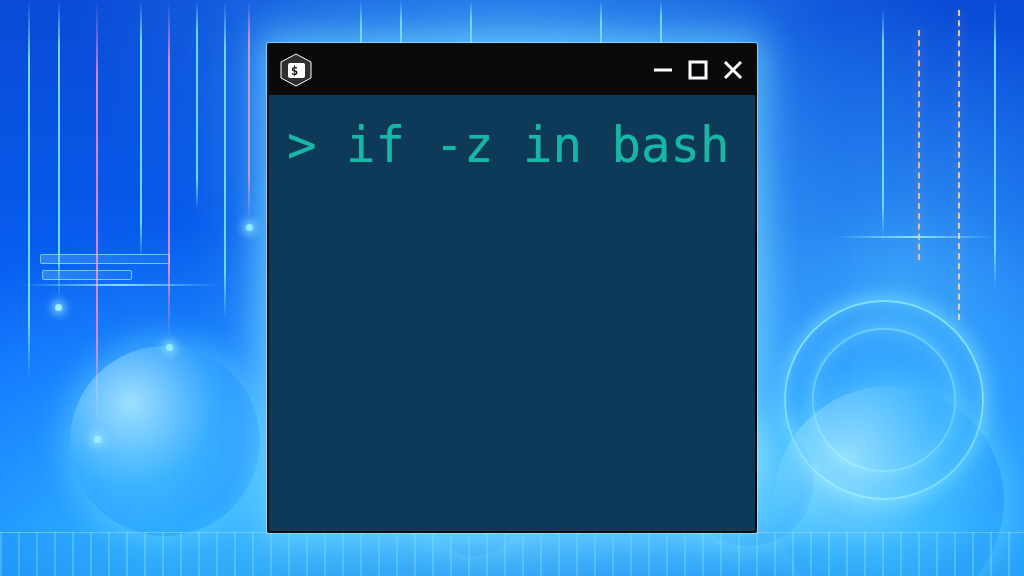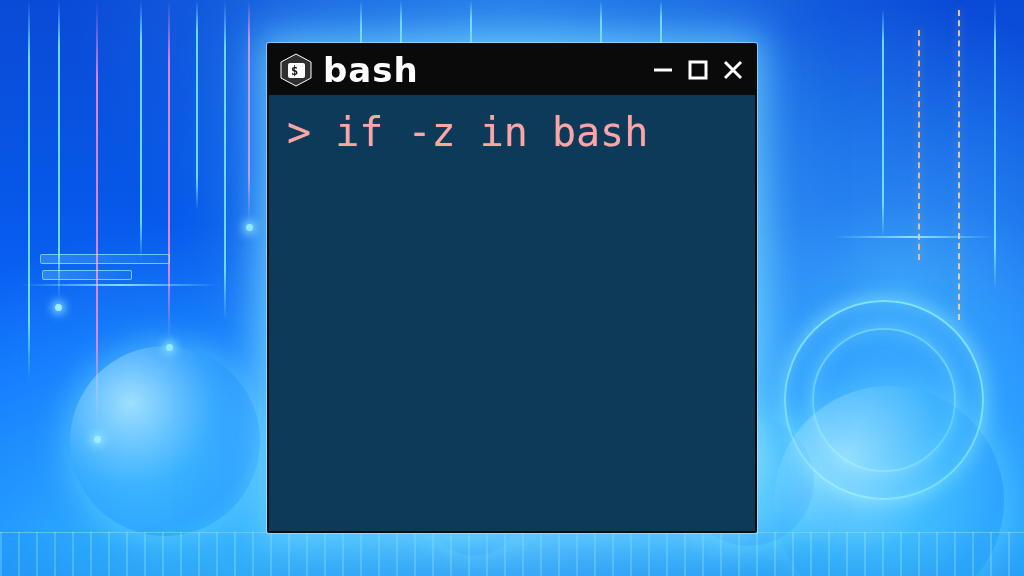--- a/index.html
+++ b/index.html
@@ -76,24 +76,24 @@
     font-family: "DejaVu Sans", "Segoe UI", Arial, sans-serif;
   }
   .app-icon { width:34px; height:34px; position:relative; flex:0 0 auto; }
   .win-title { font-size:34px; font-weight:800; letter-spacing:1px; line-height:1; }
   .titlebar-spacer { flex:1; }
   .win-controls { display:flex; align-items:center; gap:12px; }
   .win-btn { color:#fff; cursor:pointer; display:flex; align-items:center; justify-content:center; }
   .win-btn svg { display:block; }
 
   .term-body {
-    flex:1; padding: 14px 18px 18px 18px;
-    color:#fca5a5;
+    flex:1; padding: 22px 18px 18px 18px;
+    color:#14b8a6;
     font-family: "DejaVu Sans Mono","Menlo","Consolas",ui-monospace,monospace;
-    font-size: 40px; line-height:1.18; white-space:pre-wrap; word-break:break-word;
+    font-size: 49px; line-height:1.18; white-space:pre-wrap; word-break:break-word;
     text-shadow: 0 0 1px rgba(255,255,255,0.25);
   }
   .prompt { }
   .cmd { }
 
   
   .board {
     position:absolute; left:0; right:0; bottom:0; height:44px;
     background:
       repeating-linear-gradient(90deg, rgba(180,245,255,0.25) 0 2px, rgba(180,245,255,0) 2px 18px),
@@ -149,21 +149,20 @@
 
 <div class="terminal">
   <div class="titlebar">
     <div class="app-icon">
       <svg viewBox="0 0 34 34" width="34" height="34">
         <polygon points="17,1 32,9 32,25 17,33 2,25 2,9" fill="#2f2f2f" stroke="#ffffff" stroke-width="1"></polygon>
         <rect x="9" y="10" width="17" height="15" rx="2" fill="#ffffff"></rect>
         <text x="12" y="22" font-family="monospace" font-size="12" fill="#111" font-weight="700">$</text>
       </svg>
     </div>
-    <div class="win-title">bash</div>
     <div class="titlebar-spacer"></div>
     <div class="win-controls">
       <div class="win-btn" title="Minimize">
         <svg width="24" height="24" viewBox="0 0 24 24">
             <line x1="3" y1="12" x2="21" y2="12" stroke="#fff" stroke-width="3"></line>
           </svg>
       </div>
       <div class="win-btn" title="Maximize">
         <svg width="22" height="22" viewBox="0 0 22 22">
             <rect x="3" y="3" width="16" height="16" fill="none" stroke="#fff" stroke-width="3"></rect>

